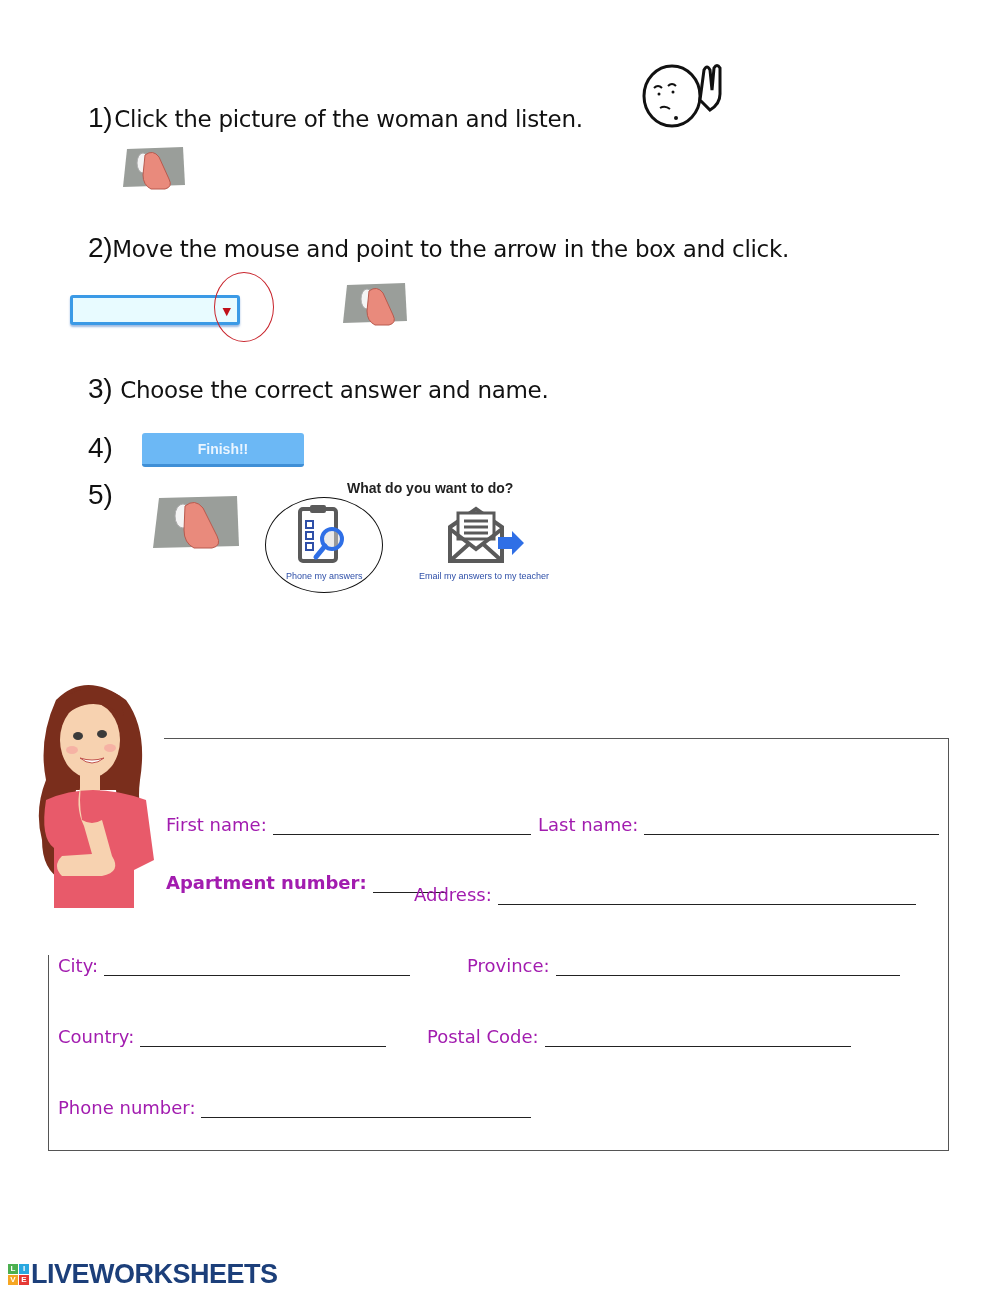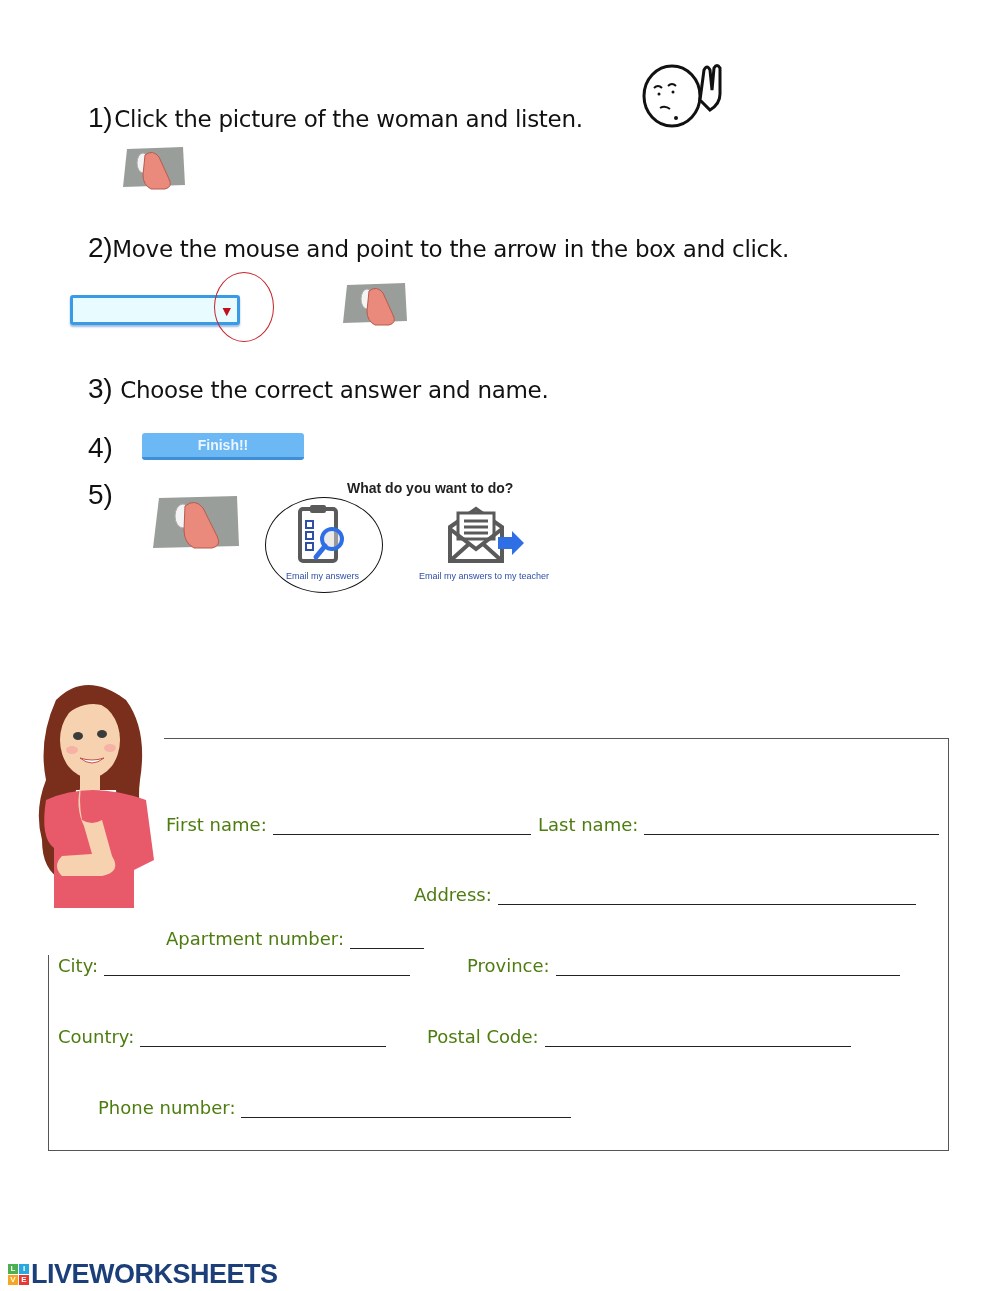--- a/index.html
+++ b/index.html
@@ -9,33 +9,33 @@
   .instr { font-family:"DejaVu Sans", sans-serif; font-size:23px; letter-spacing:-0.3px; color:#111; white-space:nowrap; }
   .num { font-family:"Liberation Sans", sans-serif; font-size:28px; color:#111; }
   .mouse-pad { position:absolute; background:#fff; }
   .mouse-pad svg { display:block; }
   .dropdown { position:absolute; left:70px; top:295px; width:170px; height:30px;
               background:#e8fbff; border:3px solid #3b9ae6; border-radius:3px; box-sizing:border-box;
               box-shadow:0 2px 2px rgba(60,120,200,0.5); cursor:pointer; }
   .dropdown-arrow { position:absolute; right:6px; top:7px; color:#c0101a; font-size:11px; }
   .red-circle { position:absolute; left:214px; top:272px; width:60px; height:70px;
                 border:1.5px solid #c8242c; border-radius:50%; box-sizing:border-box; }
-  .finish-btn { position:absolute; left:142px; top:433px; width:162px; height:27px;
+  .finish-btn { position:absolute; left:142px; top:433px; width:162px; height:34px;
                 background:#6cb8f5; border:none; border-bottom:3px solid #3f8fd6; border-radius:3px;
                 color:#eaf5ff; font-family:"Liberation Sans", sans-serif; font-weight:bold; font-size:14px;
                 cursor:pointer; box-sizing:border-box; }
   .question { font-family:"Liberation Sans", sans-serif; font-weight:bold; font-size:14px; color:#222; }
   .option-label { font-family:"Liberation Sans", sans-serif; font-size:9px; color:#2e4fa8; white-space:nowrap; }
   .oval { position:absolute; left:265px; top:497px; width:118px; height:96px;
           border:1.5px solid #111; border-radius:50%; box-sizing:border-box; }
   .form-box { position:absolute; left:48px; top:738px; width:901px; height:413px;
               border-right:1.5px solid #555; border-bottom:1.5px solid #555; box-sizing:border-box; }
   .form-top { position:absolute; left:164px; top:738px; width:785px; height:0; border-top:1.5px solid #555; }
   .form-left { position:absolute; left:48px; top:955px; width:0; height:196px; border-left:1.5px solid #555; }
-  .field { position:absolute; font-family:"DejaVu Sans", sans-serif; font-size:18px; color:#4d7c0f;
+  .field { position:absolute; font-family:"DejaVu Sans", sans-serif; font-size:18px; color:#a21caf;
            white-space:nowrap; display:flex; align-items:flex-end; }
   .field .line { display:inline-block; border-bottom:1.5px solid #222; height:18px; margin-left:6px; cursor:text; }
   .logo { position:absolute; left:8px; top:1259px; display:flex; align-items:center; }
   .logo-blocks { display:grid; grid-template-columns:10px 10px; grid-gap:1px; margin-right:2px; }
   .logo-blocks span { width:10px; height:10px; font-size:8px; color:#fff; font-weight:bold;
                       font-family:"Liberation Sans", sans-serif; text-align:center; line-height:10px; }
   .logo-text { font-family:"Liberation Sans", sans-serif; font-weight:bold; font-size:27px; color:#1c3f7a; letter-spacing:-0.5px; }
 </style>
 </head>
 <body>
@@ -103,21 +103,21 @@
   <svg width="54" height="62" viewBox="0 0 54 62">
     <rect x="4" y="6" width="36" height="52" rx="3" fill="#fff" stroke="#5a5a5a" stroke-width="4"></rect>
     <rect x="14" y="2" width="16" height="8" rx="2" fill="#5a5a5a"></rect>
     <rect x="10" y="18" width="7" height="7" fill="#fff" stroke="#2e4fa8" stroke-width="2"></rect>
     <rect x="10" y="29" width="7" height="7" fill="#fff" stroke="#2e4fa8" stroke-width="2"></rect>
     <rect x="10" y="40" width="7" height="7" fill="#fff" stroke="#2e4fa8" stroke-width="2"></rect>
     <circle cx="36" cy="36" r="10" fill="#d8d8d8" fill-opacity="0.5" stroke="#2f6fe6" stroke-width="4"></circle>
     <line x1="29" y1="43" x2="20" y2="54" stroke="#2f6fe6" stroke-width="5" stroke-linecap="round"></line>
   </svg>
 </div>
-<div class="abs option-label" style="left:286px; top:571px;">Email my answers</div>
+<div class="abs option-label" style="left:286px; top:571px;">Phone my answers</div>
 
 <div class="abs" style="left:446px; top:505px;">
   <svg width="80" height="60" viewBox="0 0 80 60">
     <path d="M4 22 L30 4 L56 22 L56 56 L4 56 Z" fill="#fff" stroke="#5a5a5a" stroke-width="4"></path>
     <rect x="12" y="8" width="36" height="26" fill="#fff" stroke="#5a5a5a" stroke-width="3"></rect>
     <line x1="18" y1="16" x2="42" y2="16" stroke="#5a5a5a" stroke-width="3"></line>
     <line x1="18" y1="22" x2="42" y2="22" stroke="#5a5a5a" stroke-width="3"></line>
     <line x1="18" y1="28" x2="42" y2="28" stroke="#5a5a5a" stroke-width="3"></line>
     <path d="M4 24 L30 44 L56 24" fill="none" stroke="#5a5a5a" stroke-width="4"></path>
     <path d="M4 56 L24 38 M56 56 L36 38" stroke="#5a5a5a" stroke-width="4"></path>
@@ -148,21 +148,21 @@
 
 <div class="field" style="left:166px; top:814px;">
   <span>First name:</span>
   <span class="line" style="width:258px;"></span>
 </div>
 <div class="field" style="left:538px; top:814px;">
   <span>Last name:</span>
   <span class="line" style="width:295px;"></span>
 </div>
 
-<div class="field" style="left:166px; top:928px;">
+<div class="field" style="left:166px; top:872px;font-weight:bold;">
   <span>Apartment number:</span>
   <span class="line" style="width:74px;"></span>
 </div>
 <div class="field" style="left:414px; top:884px;">
   <span>Address:</span>
   <span class="line" style="width:418px;"></span>
 </div>
 
 <div class="field" style="left:58px; top:955px;">
   <span>City:</span>
@@ -175,21 +175,21 @@
 
 <div class="field" style="left:58px; top:1026px;">
   <span>Country:</span>
   <span class="line" style="width:246px;"></span>
 </div>
 <div class="field" style="left:427px; top:1026px;">
   <span>Postal Code:</span>
   <span class="line" style="width:306px;"></span>
 </div>
 
-<div class="field" style="left:58px; top:1097px;margin-left:40px;">
+<div class="field" style="left:58px; top:1097px;">
   <span>Phone number:</span>
   <span class="line" style="width:330px;"></span>
 </div>
 
 <div class="logo">
   <div class="logo-blocks">
     <span style="background:#4caf50;">L</span>
     <span style="background:#29a8e0;">I</span>
     <span style="background:#f5a623;">V</span>
     <span style="background:#e53935;">E</span>

